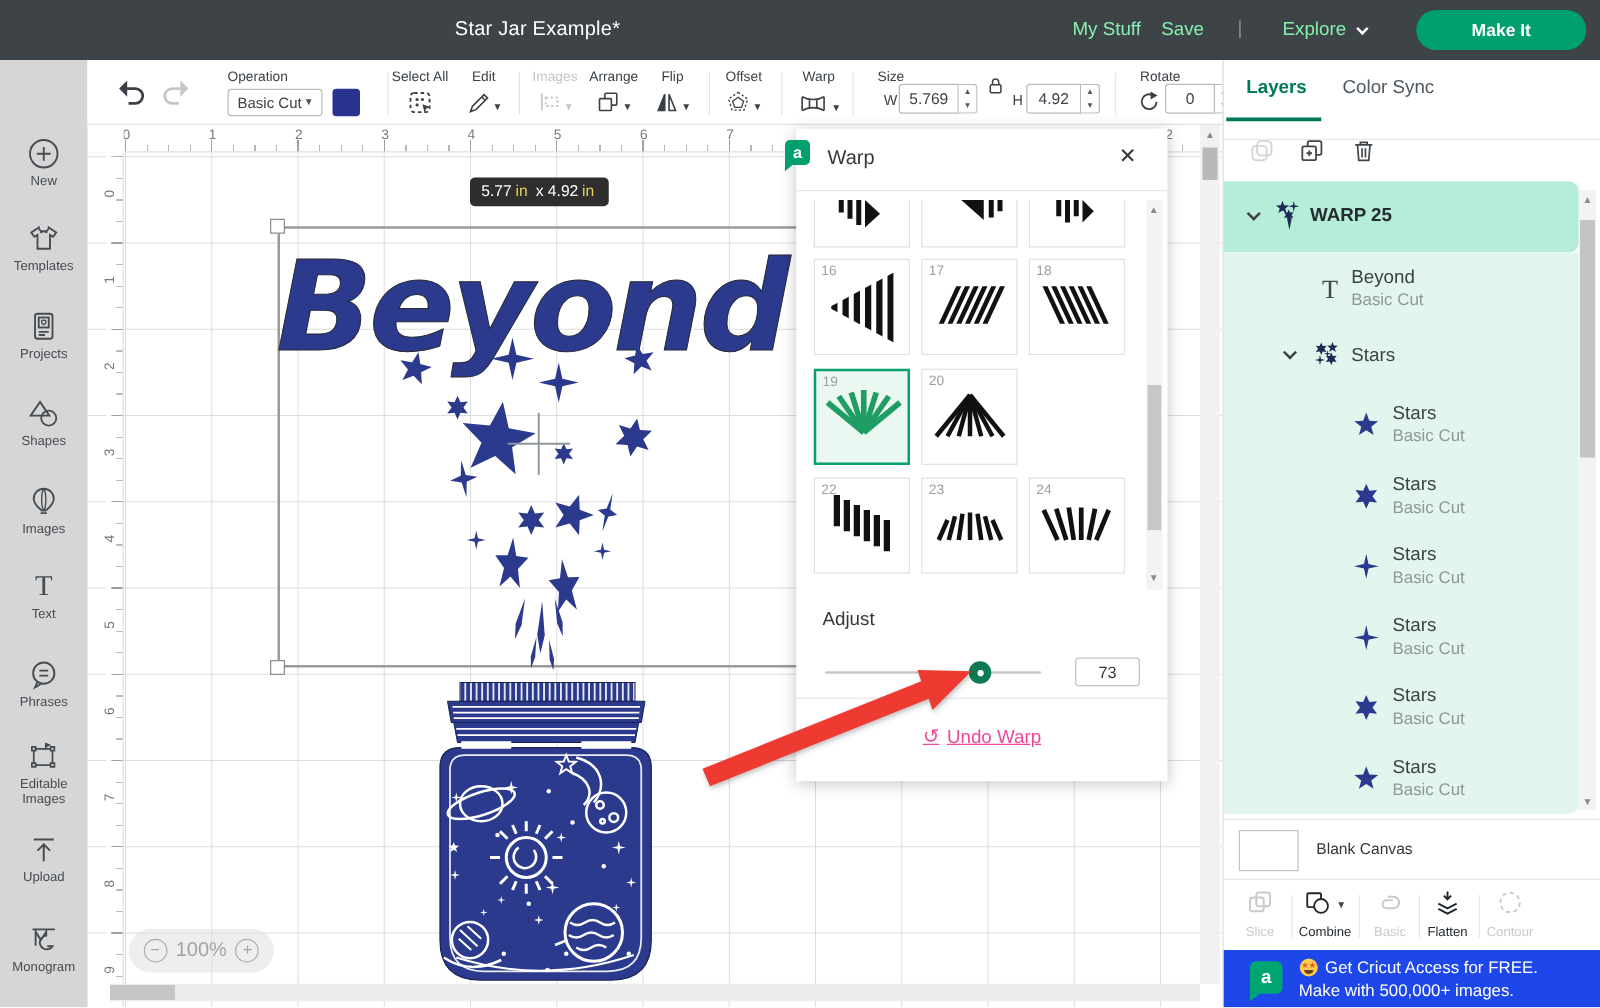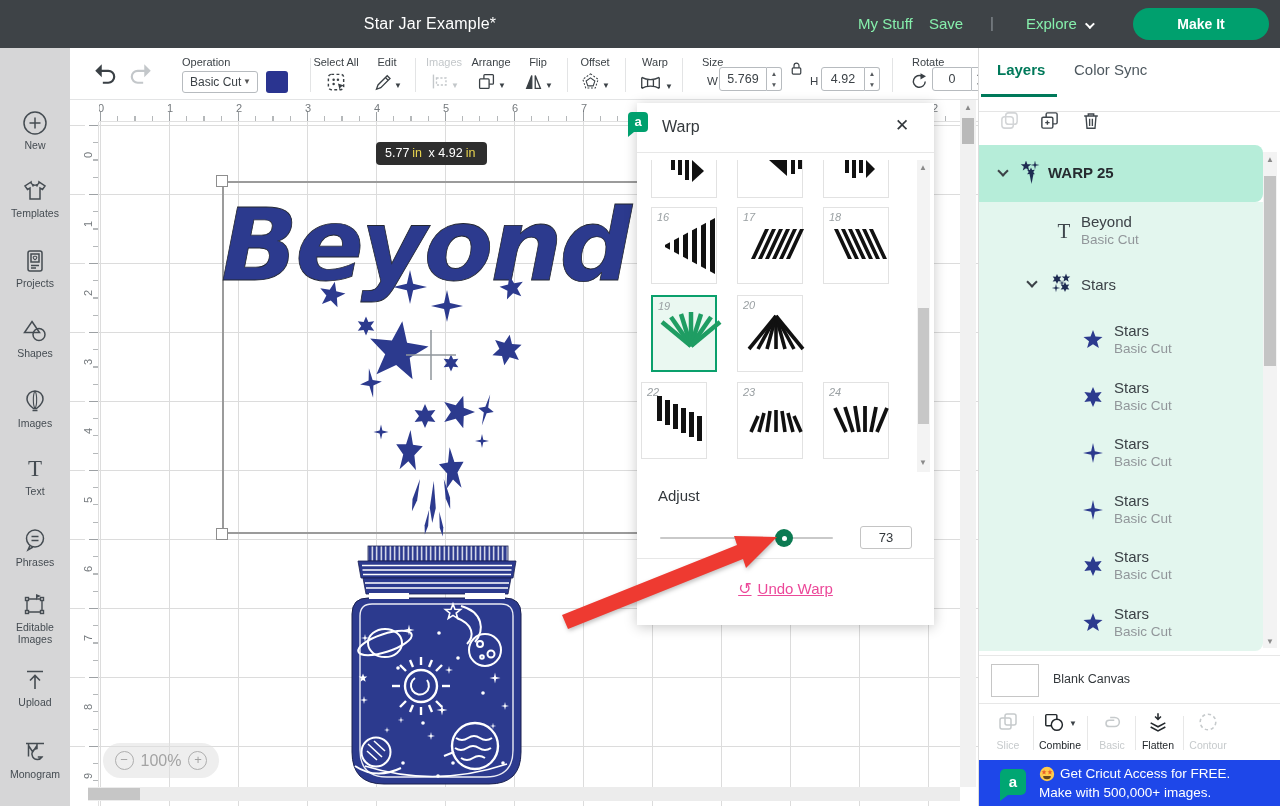--- a/index.html
+++ b/index.html
@@ -81,21 +81,21 @@
 
   
   .warp-panel{position:absolute;left:637px;top:103px;width:297px;height:522px;background:#fff;
               box-shadow:0 2px 12px rgba(0,0,0,.22);z-index:40;}
   .wp-badge{position:absolute;left:-9px;top:9px;width:20px;height:20px;background:#00a06e;border-radius:4px 4px 4px 0;
             color:#fff;font-size:13px;font-weight:bold;text-align:center;line-height:20px;}
   .wp-badge:after{content:"";position:absolute;left:0;bottom:-5px;border-left:6px solid #00a06e;border-bottom:5px solid transparent;}
   .wp-title{position:absolute;left:25px;top:15px;font-size:16px;color:#33383c;}
   .wp-close{position:absolute;left:258px;top:12px;font-size:17px;color:#33383c;cursor:pointer;}
   .wp-divider{position:absolute;left:0;width:100%;height:1px;background:#e7e7e7;}
-  .tile{position:absolute;width:66px;height:77px;border:1px solid #e2e2e2;background:#fff;cursor:pointer;font-style:italic;}
+  .tile{position:absolute;width:77px;height:77px;border:1px solid #e2e2e2;background:#fff;cursor:pointer;}
   .tile.partial{height:38px;border-top:none;overflow:hidden;}
   .tile.selected{border:2px solid #0aa06c;background:#eaf8f1;}
   .tile-num{position:absolute;left:5px;top:3px;font-size:11px;color:#9aa0a3;}
   .tile svg{position:absolute;left:5px;top:5px;}
   .tile.partial svg{top:0;}
   .wp-scroll{position:absolute;left:280px;top:57px;width:13px;height:312px;background:#f3f3f3;}
   .wp-scroll .thumb{position:absolute;left:1px;top:148px;width:11px;height:116px;background:#c7c7c7;}
   .adjust-label{position:absolute;left:21px;top:384px;font-size:15px;color:#33383c;}
   .slider-track{position:absolute;left:23px;top:434px;width:173px;height:2px;background:#c9c9c9;border-radius:1px;cursor:pointer;}
   .slider-knob{position:absolute;left:138px;top:426px;width:18px;height:18px;border-radius:50%;background:#0c7a52;cursor:grab;}
@@ -620,21 +620,21 @@
             <line x1="33" y1="15" x2="15" y2="48"></line>
             <line x1="33" y1="15" x2="24" y2="48"></line>
             <line x1="33" y1="15" x2="33" y2="48"></line>
             <line x1="33" y1="15" x2="42" y2="48"></line>
             <line x1="33" y1="15" x2="51" y2="48"></line>
             <line x1="33" y1="15" x2="60" y2="48"></line>
           </g>
         </svg>
     </div>
 
-    <div class="tile" style="left:4px;top:279px">
+    <div class="tile" style="left:14px;top:279px">
       <span class="tile-num">22</span>
       <svg width="66" height="66" viewBox="0 0 66 66" fill="#111">
           <rect x="10" y="8" width="5" height="25"></rect>
           <rect x="18" y="12" width="5" height="25"></rect>
           <rect x="26" y="16" width="5" height="25"></rect>
           <rect x="34" y="20" width="5" height="25"></rect>
           <rect x="42" y="24" width="5" height="25"></rect>
           <rect x="50" y="28" width="5" height="25"></rect>
         </svg>
     </div>

